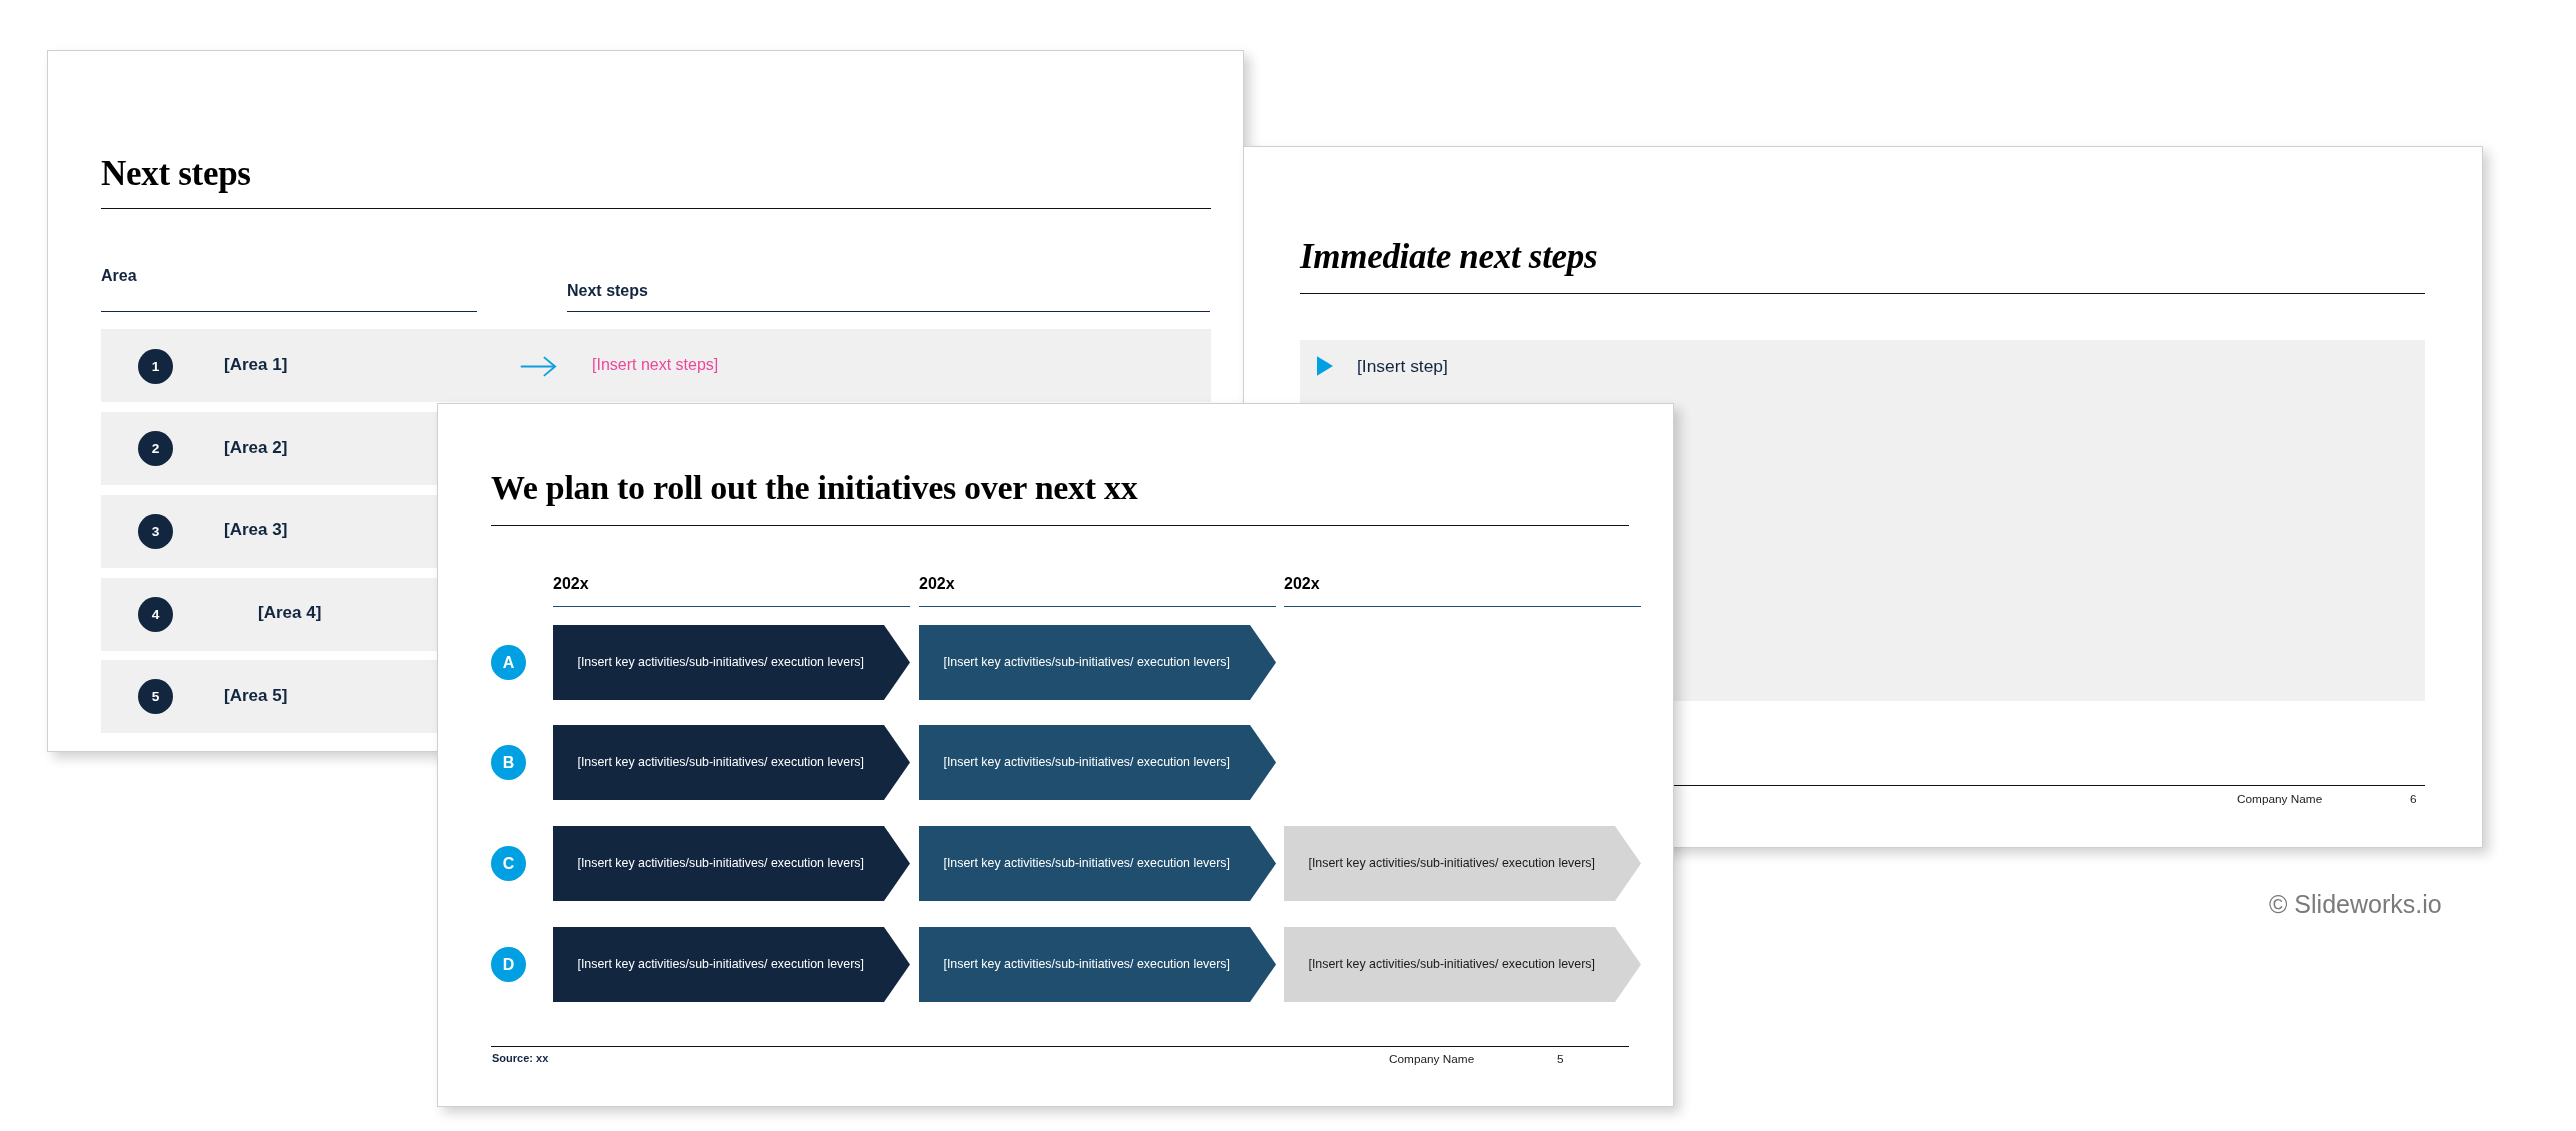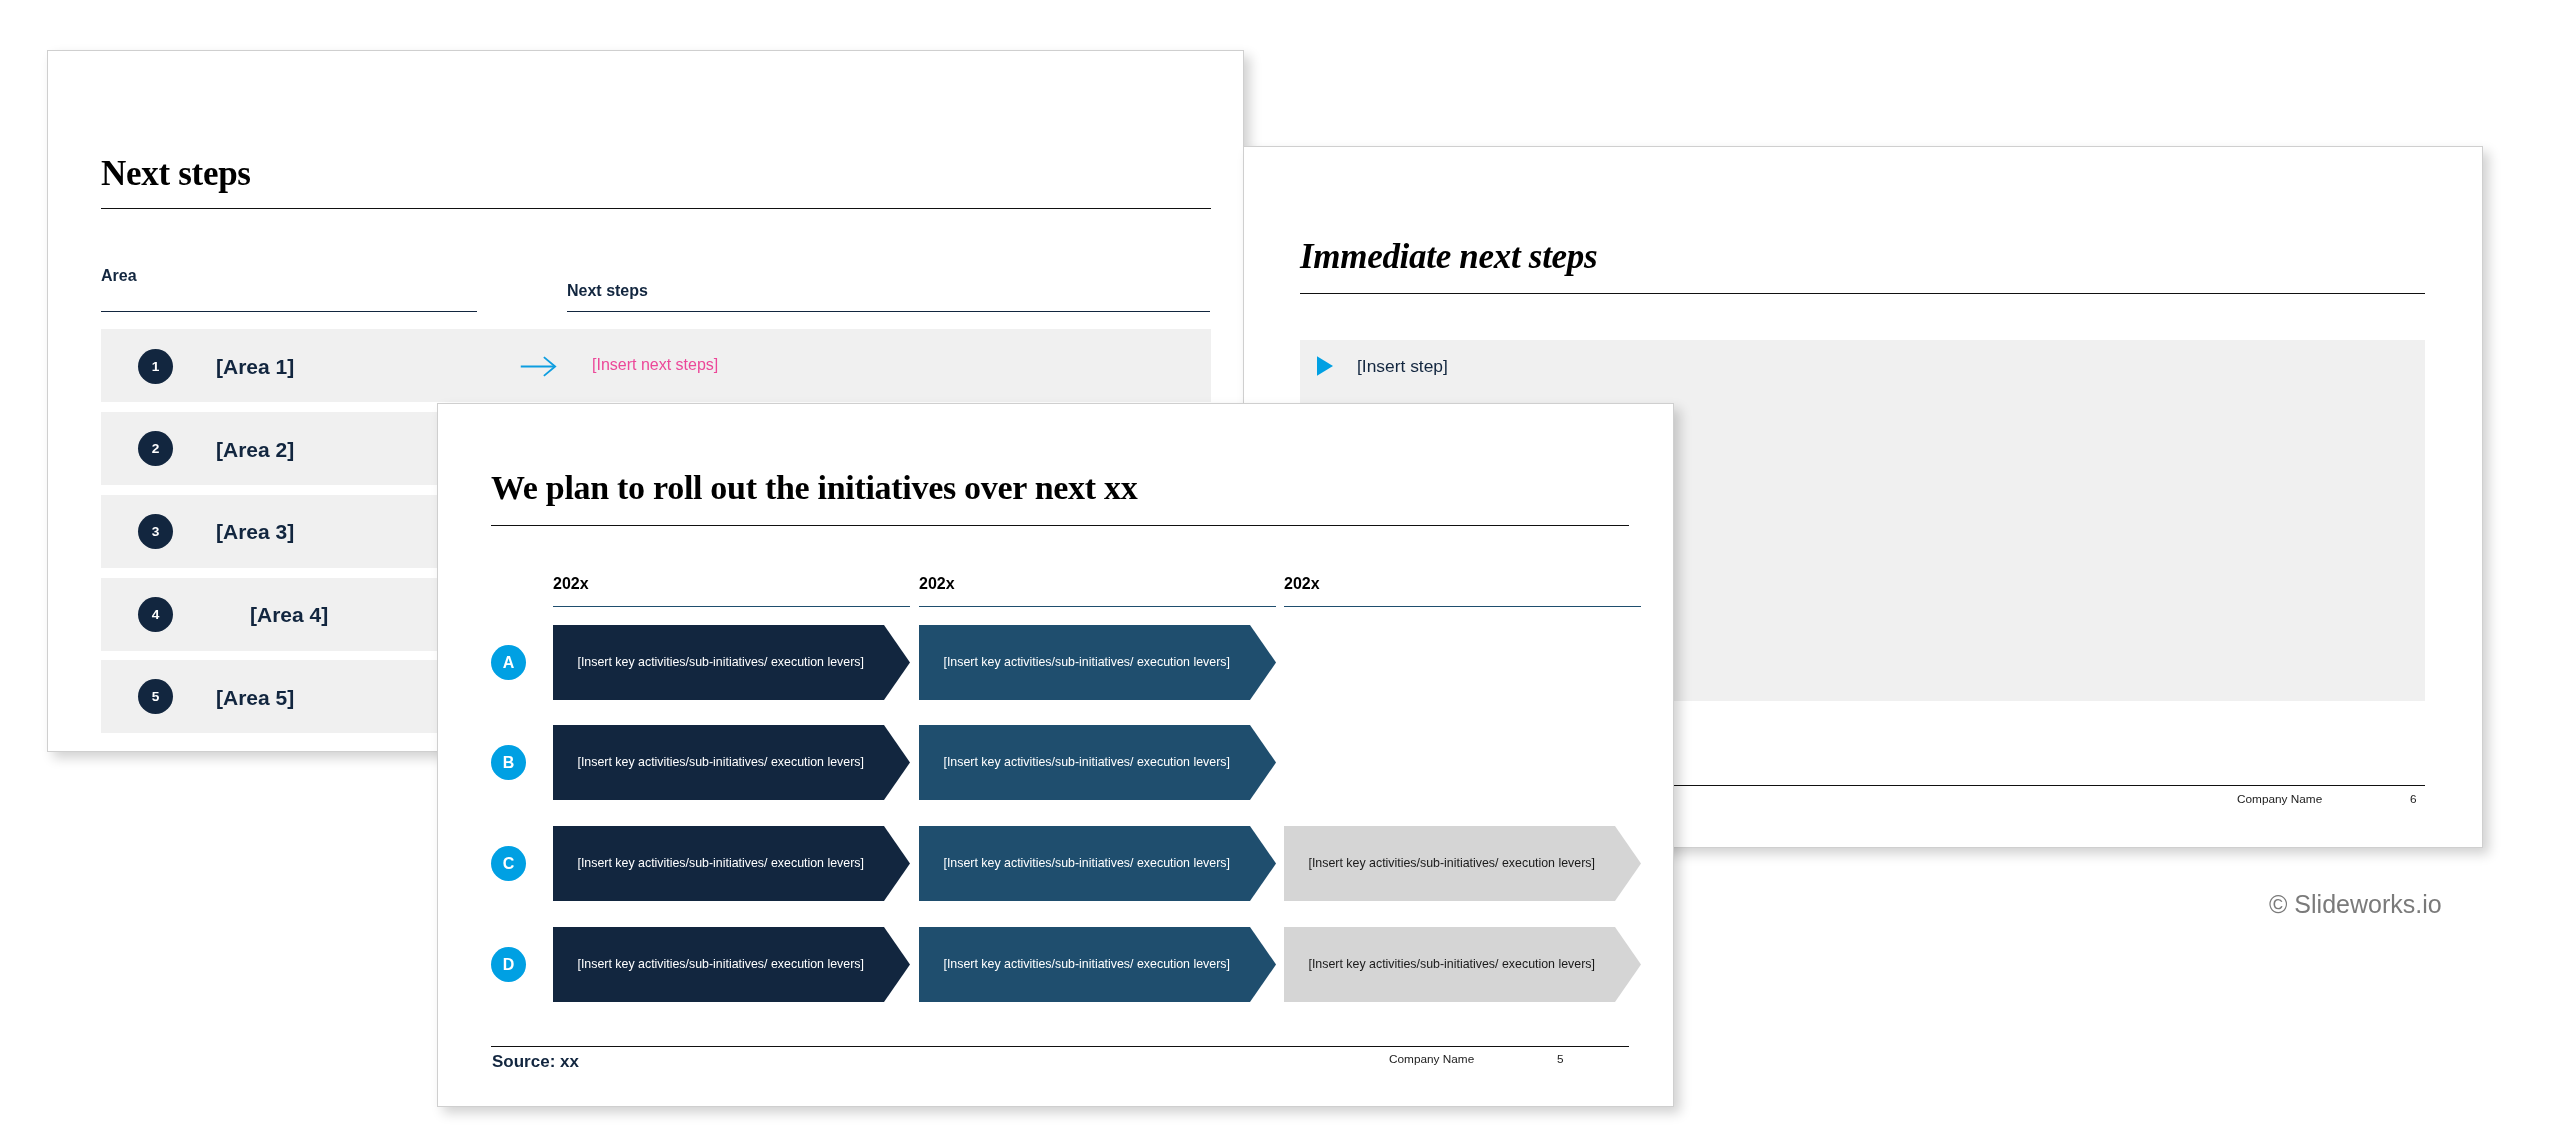--- a/index.html
+++ b/index.html
@@ -42,21 +42,21 @@
 
   .footer-rule {
     position: absolute;
     height: 0;
     border-top: 1.9px solid #111111;
   }
   .footer-source {
     position: absolute;
     font-family: "Liberation Sans", sans-serif;
     font-weight: bold;
-    font-size: 17px;
+    font-size: 11px;
     color: #12263F;
     white-space: nowrap;
   }
   .footer-company {
     position: absolute;
     font-family: "Liberation Sans", sans-serif;
     font-size: 11.8px;
     color: #222222;
     white-space: nowrap;
   }
@@ -122,24 +122,24 @@
     font-family: "Liberation Sans", sans-serif;
     font-weight: bold;
     font-size: 13.7px;
     display: flex;
     align-items: center;
     justify-content: center;
     z-index: 3;
   }
   .ns-area-label {
     position: absolute;
-    left: 168px;
-    font-family: "Liberation Sans", sans-serif;
-    font-weight: bold;
-    font-size: 21px;
+    left: 176px;
+    font-family: "Liberation Sans", sans-serif;
+    font-weight: bold;
+    font-size: 17px;
     color: #12263F;
     white-space: nowrap;
     z-index: 3;
   }
   .ns-arrow {
     position: absolute;
     left: 472px;
     width: 39px;
     height: 25px;
     z-index: 3;

